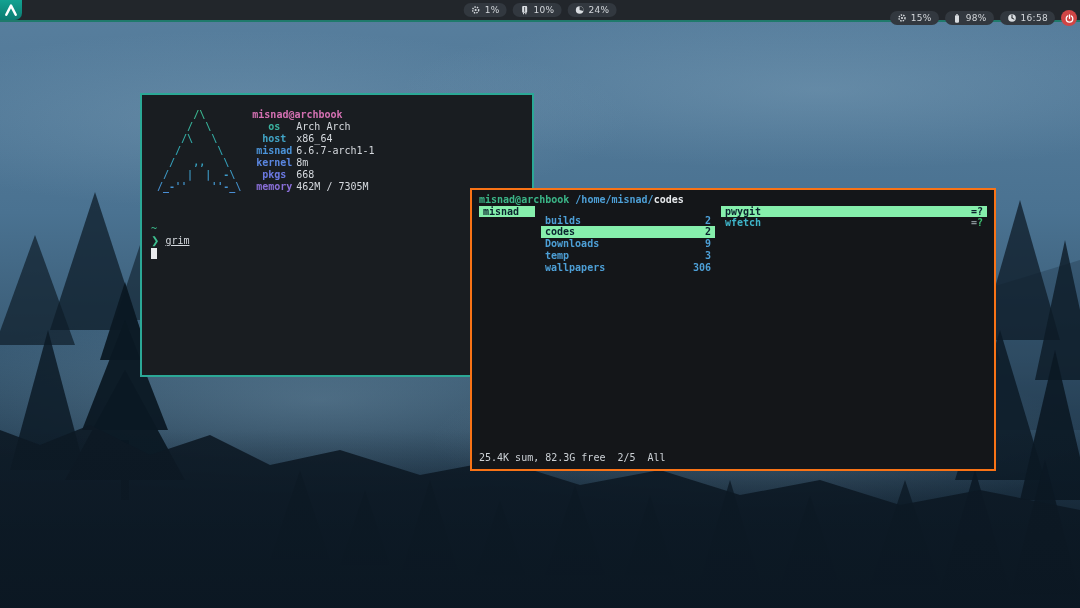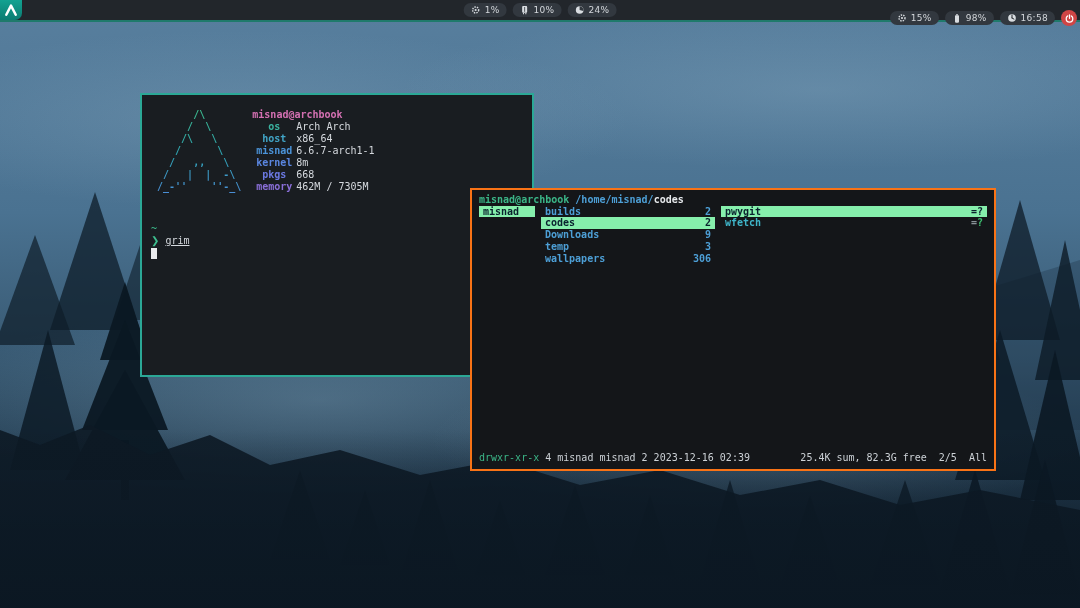--- a/index.html
+++ b/index.html
@@ -62,21 +62,21 @@
   .p-cmd{color:#d5d9de;text-decoration:underline;}
   .cursor{width:6px;height:11px;background:#e8eaec;margin-top:1px;}
   
   .lf-inner{position:absolute;inset:0;padding:4px 7px;}
   .lf-path{white-space:pre;font-weight:bold;line-height:11.7px;}
   .lp-user{color:#3bb587;}
   .lp-dir{color:#4d9fd6;}
   .lp-cur{color:#e6e9ec;}
   .lf-cols{display:flex;gap:6px;margin-top:0;}
   .col-parent{width:56px;flex:0 0 56px;}
-  .col-main{width:174px;flex:0 0 174px;}
+  .col-main{width:174px;flex:0 0 174px;margin-top:9px;}
   .col-preview{flex:1;}
   .lf-row{display:flex;justify-content:space-between;line-height:11.7px;
     padding:0 4px;font-weight:bold;color:#4d9fd6;cursor:pointer;}
   .lf-row .cnt{font-weight:bold;}
   .sel{background:#86efac;color:#0a222e !important;}
   .sel *{color:#0a222e !important;}
   .pv-name{color:#3fb5c9;}
   .pv-eq{color:#8a9298;}
   .pv-q{color:#3dbf6f;}
   .lf-status{
@@ -296,17 +296,16 @@
             <span><span class="pv-eq">=</span><span class="pv-q">?</span></span>
           </div>
         <div class="lf-row">
             <span class="pv-name">wfetch</span>
             <span><span class="pv-eq">=</span><span class="pv-q">?</span></span>
           </div>
       </div>
     </div>
 
     <div class="lf-status">
-      <div><span class="st-perm">drwxr-xr-x</span><span class="st-info"> 4 misnad misnad 2 2023-12-16 02:39</span></div>
       <div class="st-right">25.4K sum, 82.3G free  2/5  All</div>
     </div>
   </div>
 </div>
 
 </body></html>

